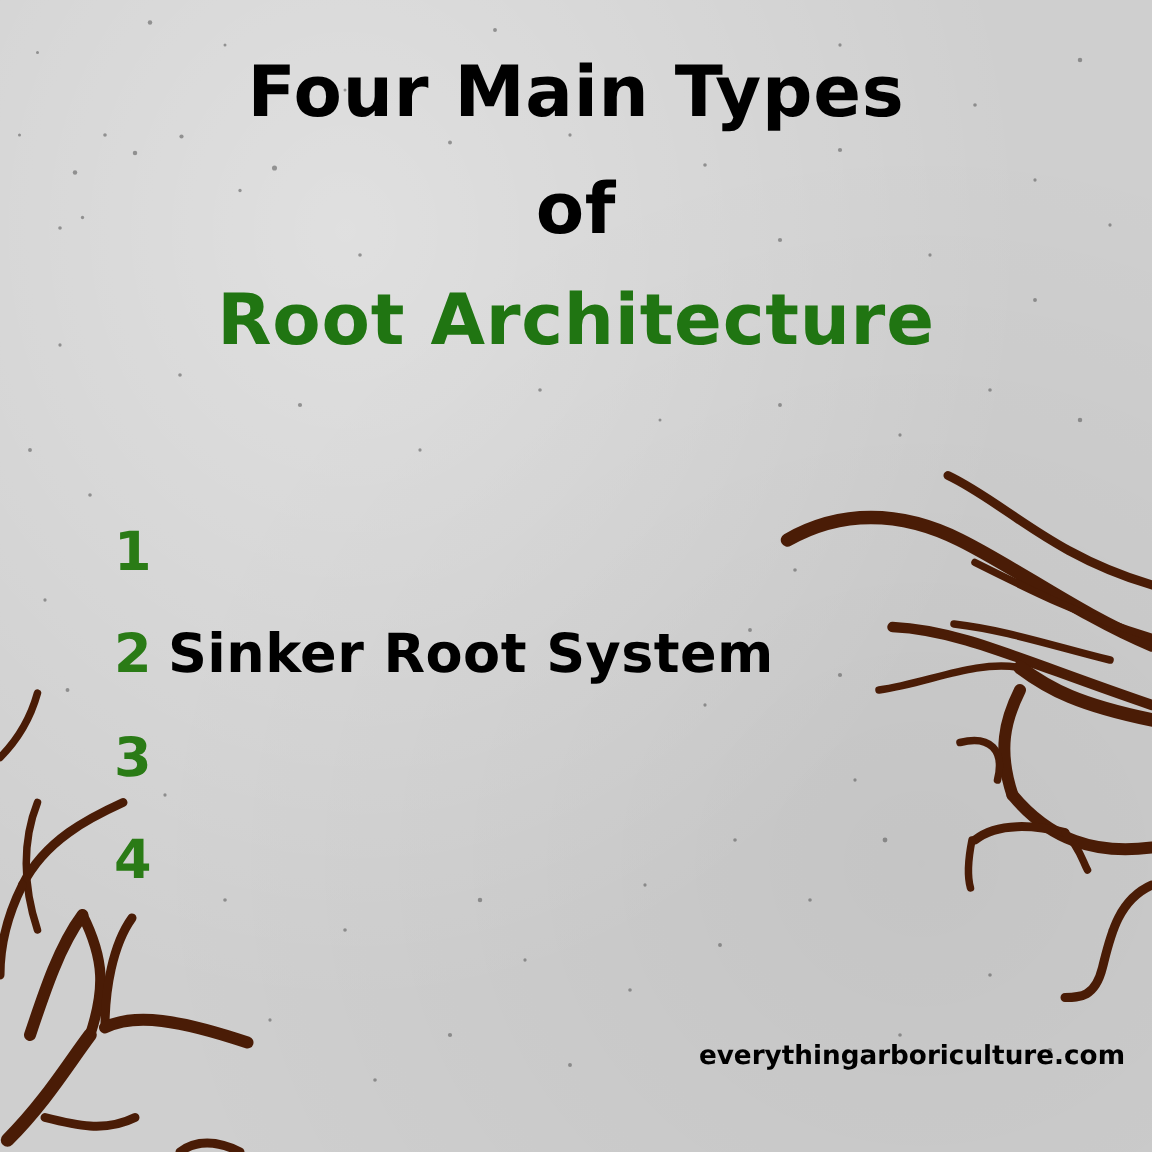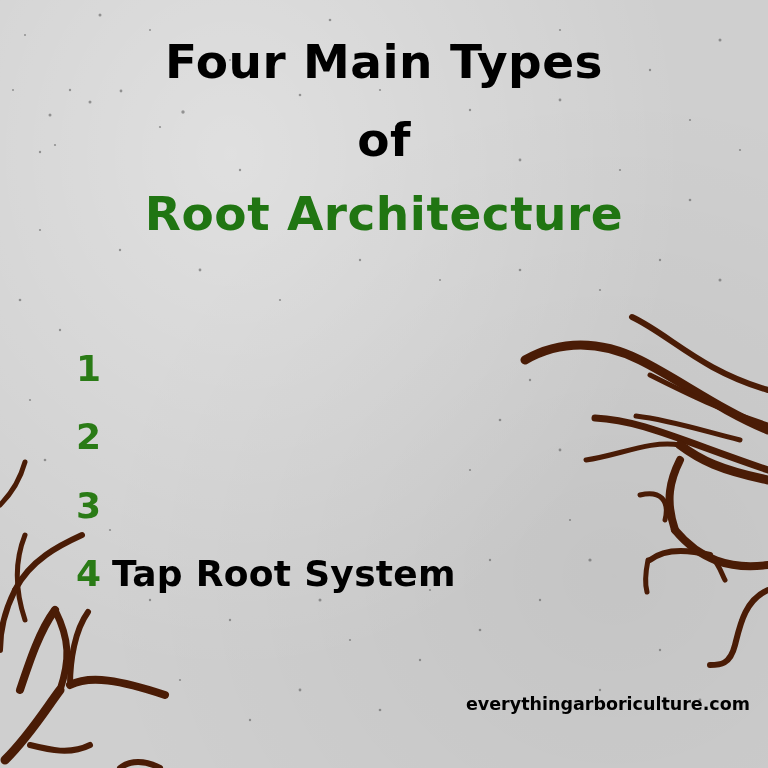--- a/index.html
+++ b/index.html
@@ -143,24 +143,24 @@
   <h1 class="title title-line1">Four Main Types</h1>
   <h1 class="title title-line3">Root Architecture</h1>
   <h1 class="title title-line2">of</h1>
 
   <ul class="list">
     <li class="list-item">
       <span class="num">1</span>
     </li>
     <li class="list-item">
       <span class="num">2</span>
+      <span class="label">Sinker Root System</span>
     </li>
     <li class="list-item">
       <span class="num">3</span>
     </li>
     <li class="list-item">
       <span class="num">4</span>
-      <span class="label">Tap Root System</span>
     </li>
   </ul>
 
   <div class="footer">everythingarboriculture.com</div>
 </div>
 
 </body></html>

